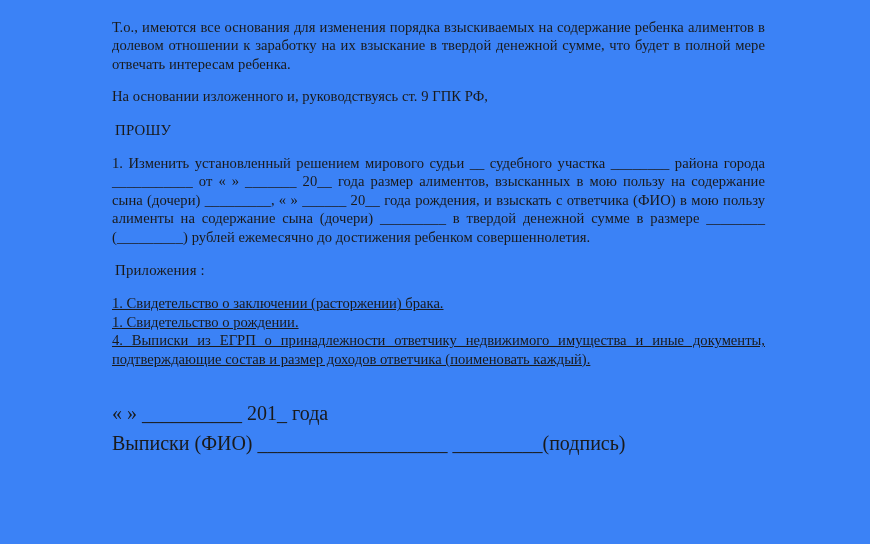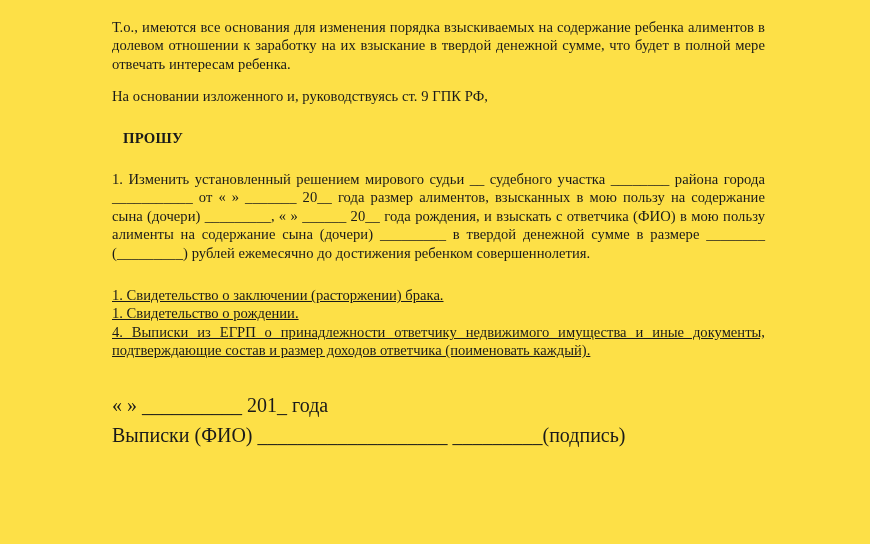--- a/index.html
+++ b/index.html
@@ -12,45 +12,45 @@
     height: 544px;
     background: #fdfdfc;
     font-family: "Liberation Serif", "DejaVu Serif", serif;
     color: #1a1a1a;
     overflow: hidden;
   }
   .page {
     position: relative;
     width: 870px;
     height: 544px;
-    background: #fde047;
+    background: #3b82f6;
     box-sizing: border-box;
     padding: 18px 105px 0 112px;
   }
   .doc-body {
     width: 653px;
   }
   p.para {
     margin: 0;
     font-size: 14.6px;
     line-height: 18.4px;
     text-align: justify;
     text-justify: inter-word;
     letter-spacing: 0.05px;
   }
   .gap-para   { height: 14px; }
   .gap-head   { height: 12px; }
   .gap-list   { height: 12px; }
   .gap-sign   { height: 36px; }
   .gap-signline { height: 11px; }
   .heading {
-    margin: 11px;
+    margin: 3px;
     font-size: 14.8px;
     line-height: 18.4px;
-    font-weight: bold;
+    font-weight: normal;
     text-align: left;
     letter-spacing: 0.2px;
   }
   .list-item {
     margin: 0;
     font-size: 14.6px;
     line-height: 18.4px;
     text-align: justify;
     text-justify: inter-word;
     text-decoration: underline;
@@ -77,20 +77,21 @@
     <div class="gap-head"></div>
 
     <p class="heading">ПРОШУ</p>
 
     <div class="gap-head"></div>
 
     <p class="para">1.  Изменить  установленный  решением  мирового  судьи  __   судебного  участка  ________ района города ___________ от « » _______ 20__ года размер алиментов, взысканных в мою пользу на содержание сына (дочери) _________, « » ______ 20__ года рождения, и взыскать с  ответчика  (ФИО)  в  мою  пользу  алименты  на  содержание  сына  (дочери)  _________  в твердой денежной сумме в размере ________ (_________) рублей ежемесячно до достижения ребенком совершеннолетия.</p>
 
     <div class="gap-list"></div>
 
+    <p class="heading">Приложения :</p>
 
     <div class="gap-head"></div>
 
     <p class="list-item">1. Свидетельство о заключении (расторжении) брака.</p>
     <p class="list-item">1. Свидетельство о рождении.</p>
     <p class="list-item">4.  Выписки  из  ЕГРП  о  принадлежности  ответчику  недвижимого  имущества  и  иные документы, подтверждающие состав и размер доходов ответчика (поименовать каждый).</p>
 
     <div class="gap-sign"></div>
 
     <p class="sign-line">« » __________ 201_ года</p>

